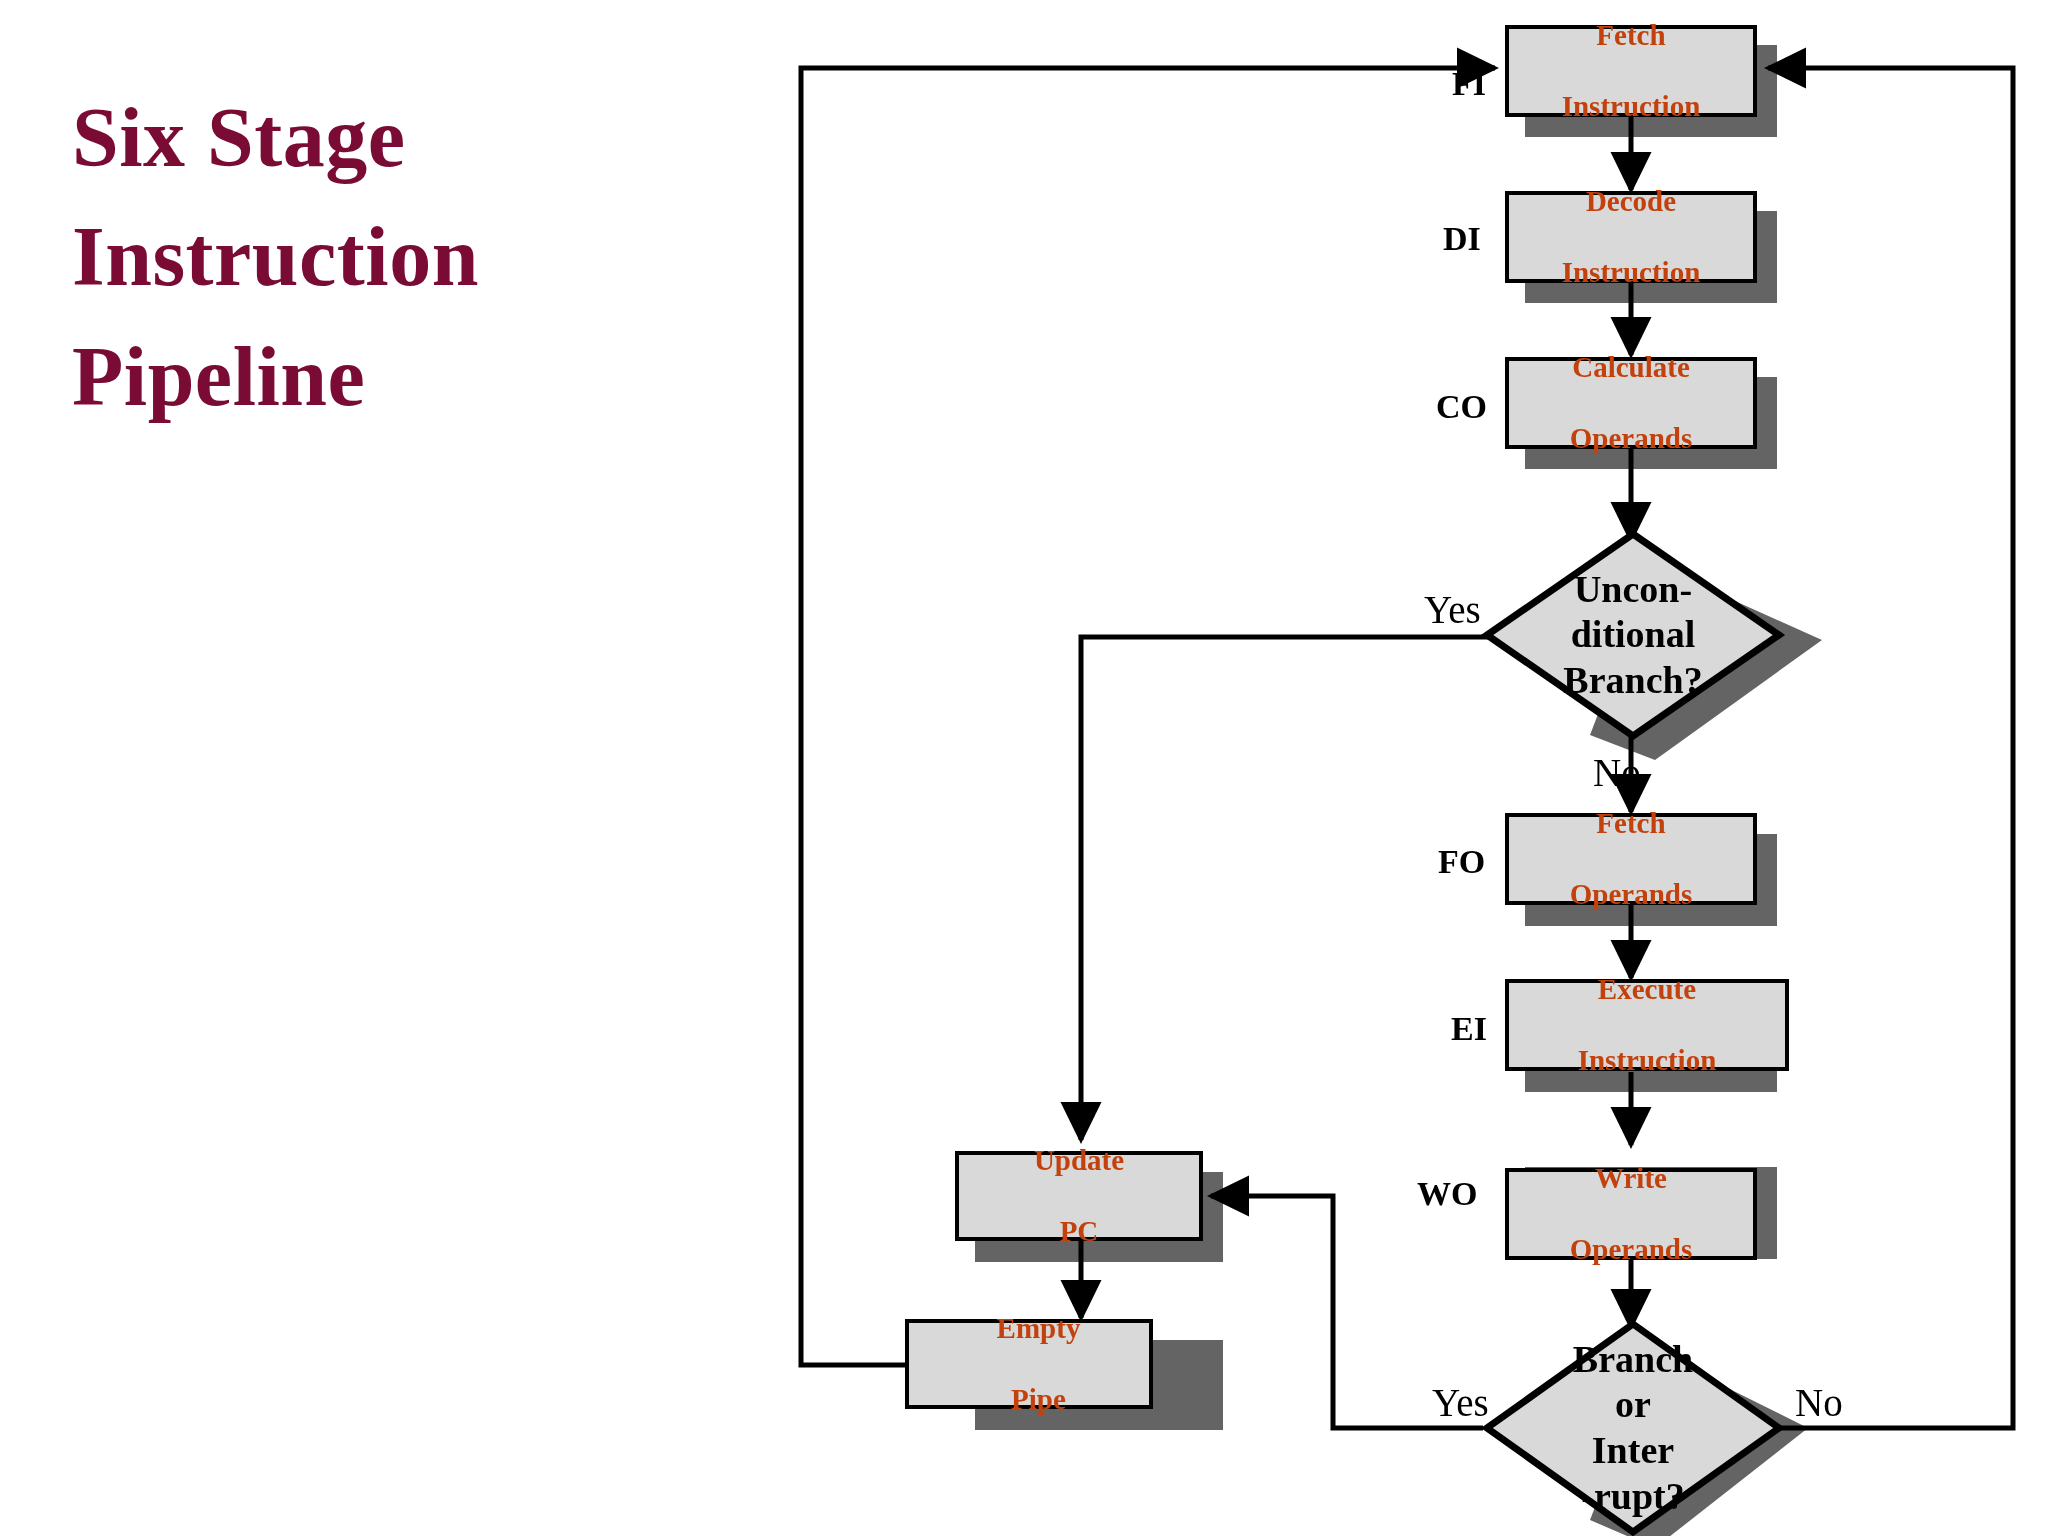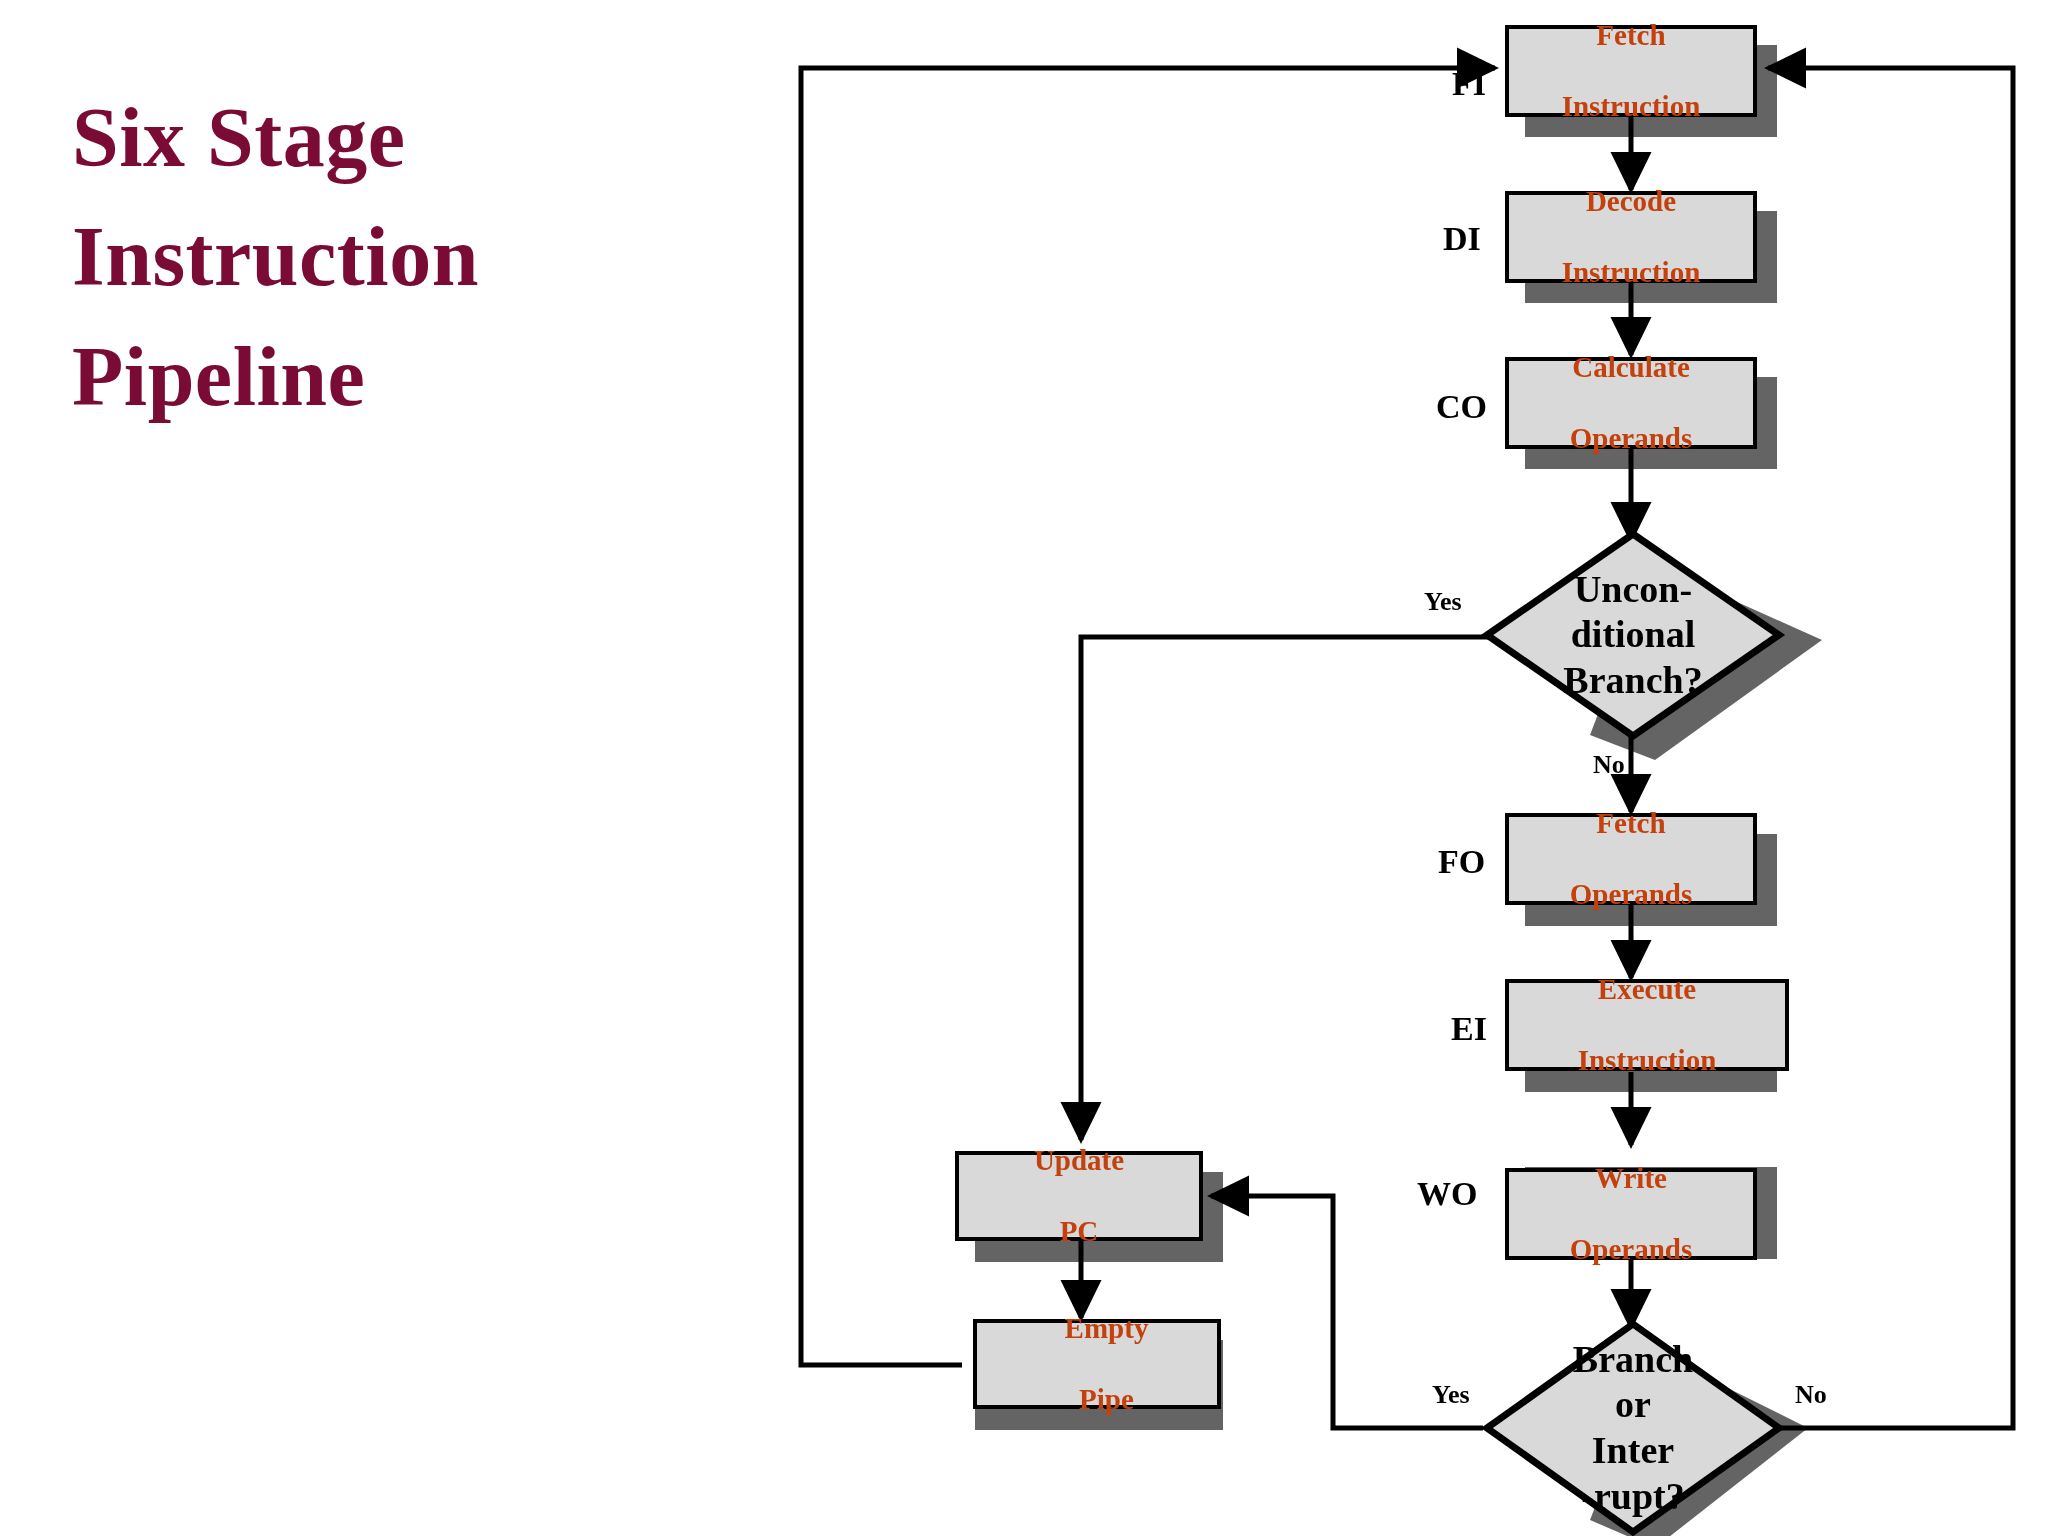--- a/index.html
+++ b/index.html
@@ -57,21 +57,21 @@
   .stagelab{
     position:absolute;
     font-family:"Liberation Serif","DejaVu Serif",serif;
     font-weight:700;font-size:34px;color:#000;
     z-index:7;white-space:nowrap;
   }
   
   .edgelab{
     position:absolute;
     font-family:"Liberation Serif","DejaVu Serif",serif;
-    font-weight:700;font-size:26px;color:#000;
+    font-weight:400;font-size:39px;color:#000;
     z-index:7;white-space:nowrap;
   }
 
   
   #wires{position:absolute;left:0;top:0;width:2048px;height:1536px;z-index:4;}
 </style>
 </head>
 <body>
 
 <div id="stage">
@@ -164,21 +164,21 @@
   <div class="node" style="left:1505px;top:1146px;width:252px;height:92px;margin-top:22px;">
     <span><span class="txt">Write</span><br>
           <span class="txt">Operands</span></span>
   </div>
 
   <div class="node" style="left:955px;top:1151px;width:248px;height:90px;">
     <span><span class="txt">Update</span><br>
           <span class="txt">PC</span></span>
   </div>
 
-  <div class="node" style="left:973px;top:1319px;width:248px;height:90px;padding-left:19px;">
+  <div class="node" style="left:905px;top:1319px;width:248px;height:90px;padding-left:19px;">
     <span><span class="txt">Empty</span><br>
           <span class="txt">Pipe</span></span>
   </div>
 
   <div class="diamond-wrap" style="left:1483px;top:530px;width:300px;height:210px;">
     <svg width="300" height="210" viewBox="0 0 300 210">
       <polygon points="150,4 296,105 150,206 4,105" fill="#d9d9d9" stroke="#000" stroke-width="7" stroke-linejoin="miter"></polygon>
     </svg>
     <div class="diamond-label">
       <span>

